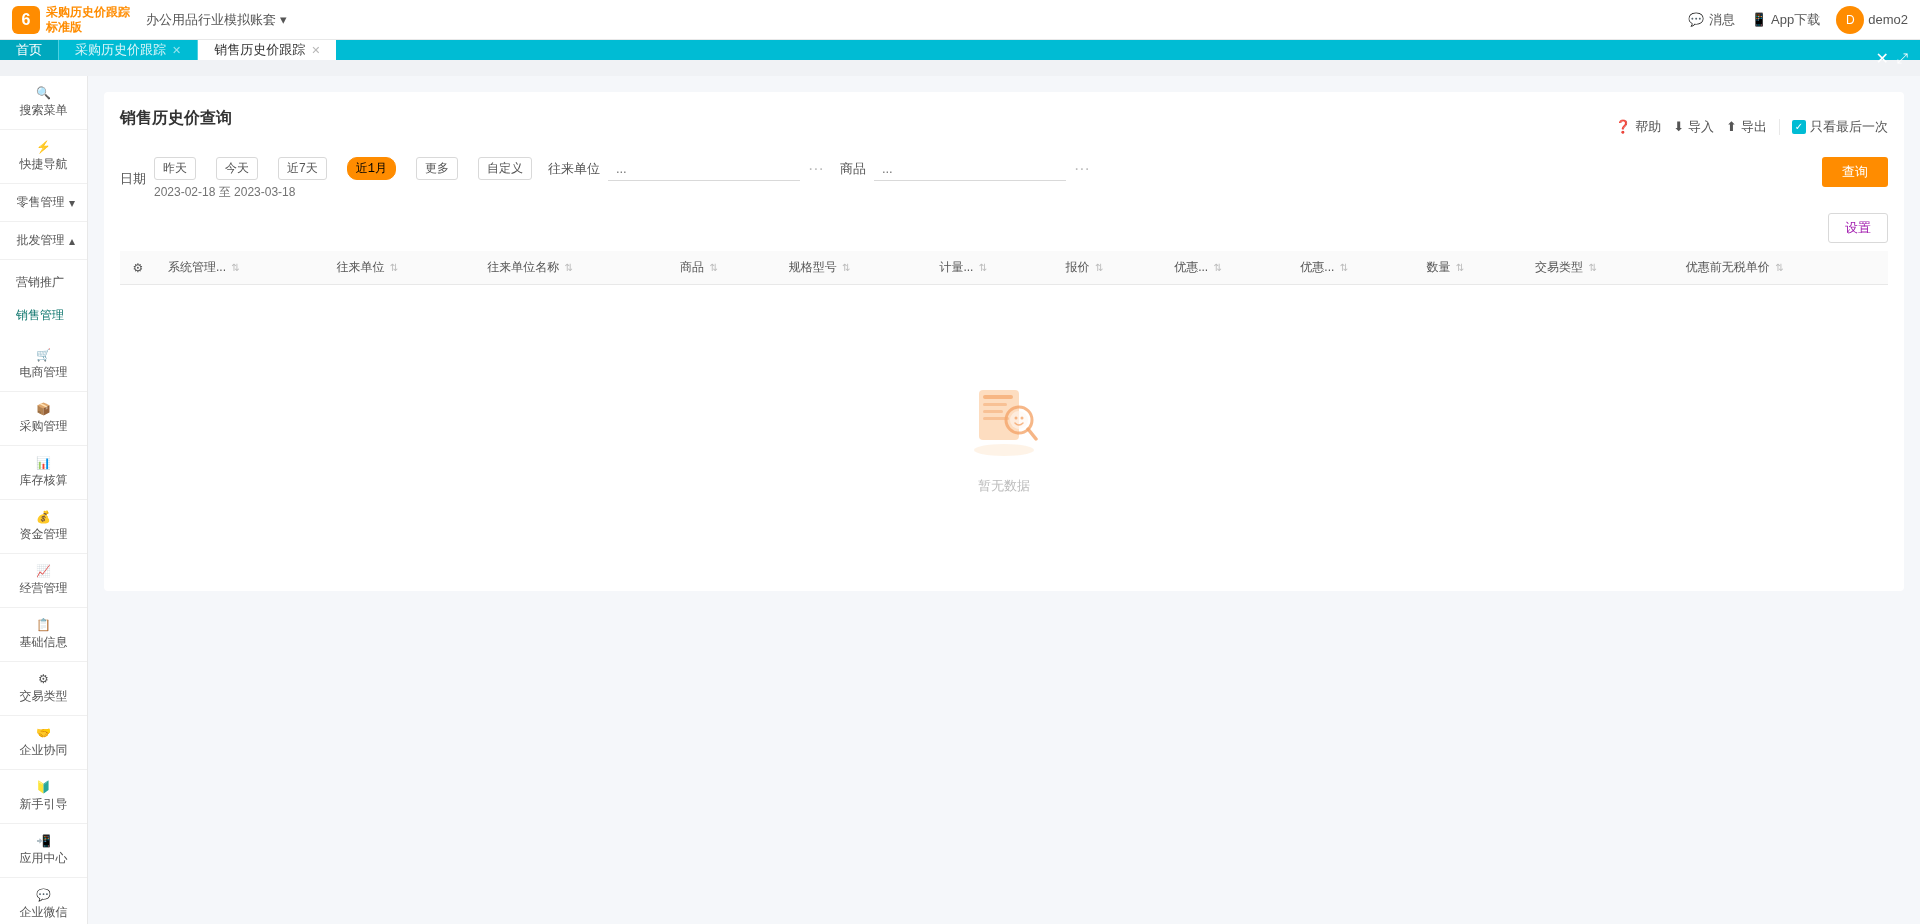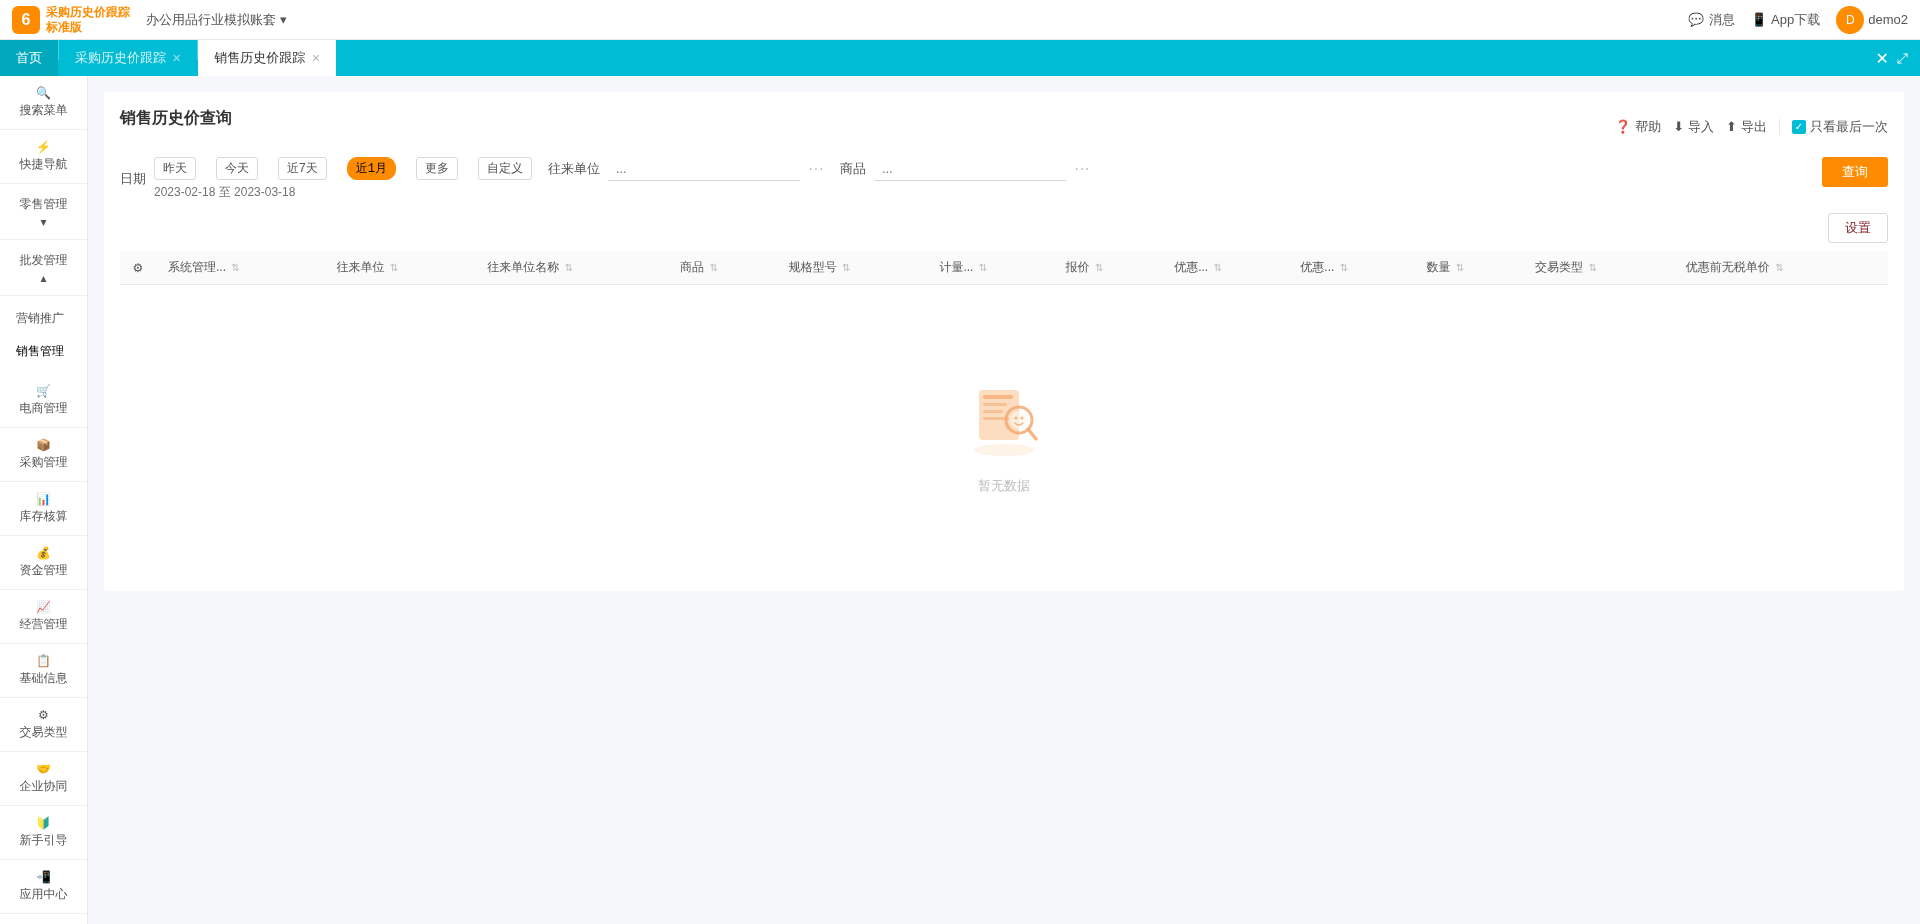--- a/index.html
+++ b/index.html
@@ -22,21 +22,21 @@
     .logo-area { display: flex; align-items: center; gap: 6px; }
     .logo-icon { width: 28px; height: 28px; background: #ff8c00; border-radius: 6px; display: flex; align-items: center; justify-content: center; color: white; font-size: 16px; font-weight: bold; }
     .logo-text { font-size: 12px; color: #ff8c00; font-weight: bold; line-height: 1.2; }
     .app-selector { display: flex; align-items: center; gap: 4px; color: #555; font-size: 13px; cursor: pointer; padding: 4px 8px; border-radius: 4px; }
     .top-bar-right { display: flex; align-items: center; gap: 16px; }
     .top-bar-action { display: flex; align-items: center; gap: 4px; color: #555; font-size: 13px; cursor: pointer; }
     .user-avatar { width: 28px; height: 28px; border-radius: 50%; background: #ff8c00; display: flex; align-items: center; justify-content: center; color: white; font-size: 12px; }
 
     
     .tab-bar {
-      height: 36px;
+      height: 20px;
       background: #00bcd4;
       display: flex;
       align-items: stretch;
       position: fixed;
       top: 40px; left: 0; right: 0;
       z-index: 99;
       padding-right: 60px;
     }
     .tab-item {
       display: flex;
@@ -92,25 +92,25 @@
       flex-direction: column;
       align-items: center;
       justify-content: center;
       padding: 10px 4px;
       cursor: pointer;
       color: #555;
       font-size: 12px;
       gap: 2px;
       border-bottom: 1px solid #f0f0f0;
     }
-    .sidebar-item.has-sub { flex-direction: column; justify-content: space-between; padding: 10px 12px; }
+    .sidebar-item.has-sub { flex-direction: row; justify-content: space-between; padding: 10px 12px; }
     .sidebar-item.has-sub .item-text { flex: 1; text-align: center; }
     .sidebar-sub { padding: 6px 0; }
     .sidebar-sub-item { padding: 8px 16px; font-size: 12px; color: #555; cursor: pointer; }
-    .sidebar-sub-item.active { color: #000000; }
+    .sidebar-sub-item.active { color: #0f766e; }
 
     
     .main-content {
       margin-top: 76px;
       margin-left: 88px;
       padding: 16px;
       min-height: calc(100vh - 76px);
       background: #f5f7fa;
     }
 
@@ -177,21 +177,21 @@
       background: #ff8c00;
       color: white;
       border: none;
       padding: 6px 20px;
       border-radius: 3px;
       cursor: pointer;
       font-size: 13px;
     }
     .btn-settings {
       background: #fff;
-      color: #7f1d1d;
+      color: #a21caf;
       border: 1px solid #d9d9d9;
       padding: 5px 16px;
       border-radius: 3px;
       cursor: pointer;
       font-size: 13px;
     }
     .top-action-btn {
       display: flex;
       align-items: center;
       gap: 4px;

